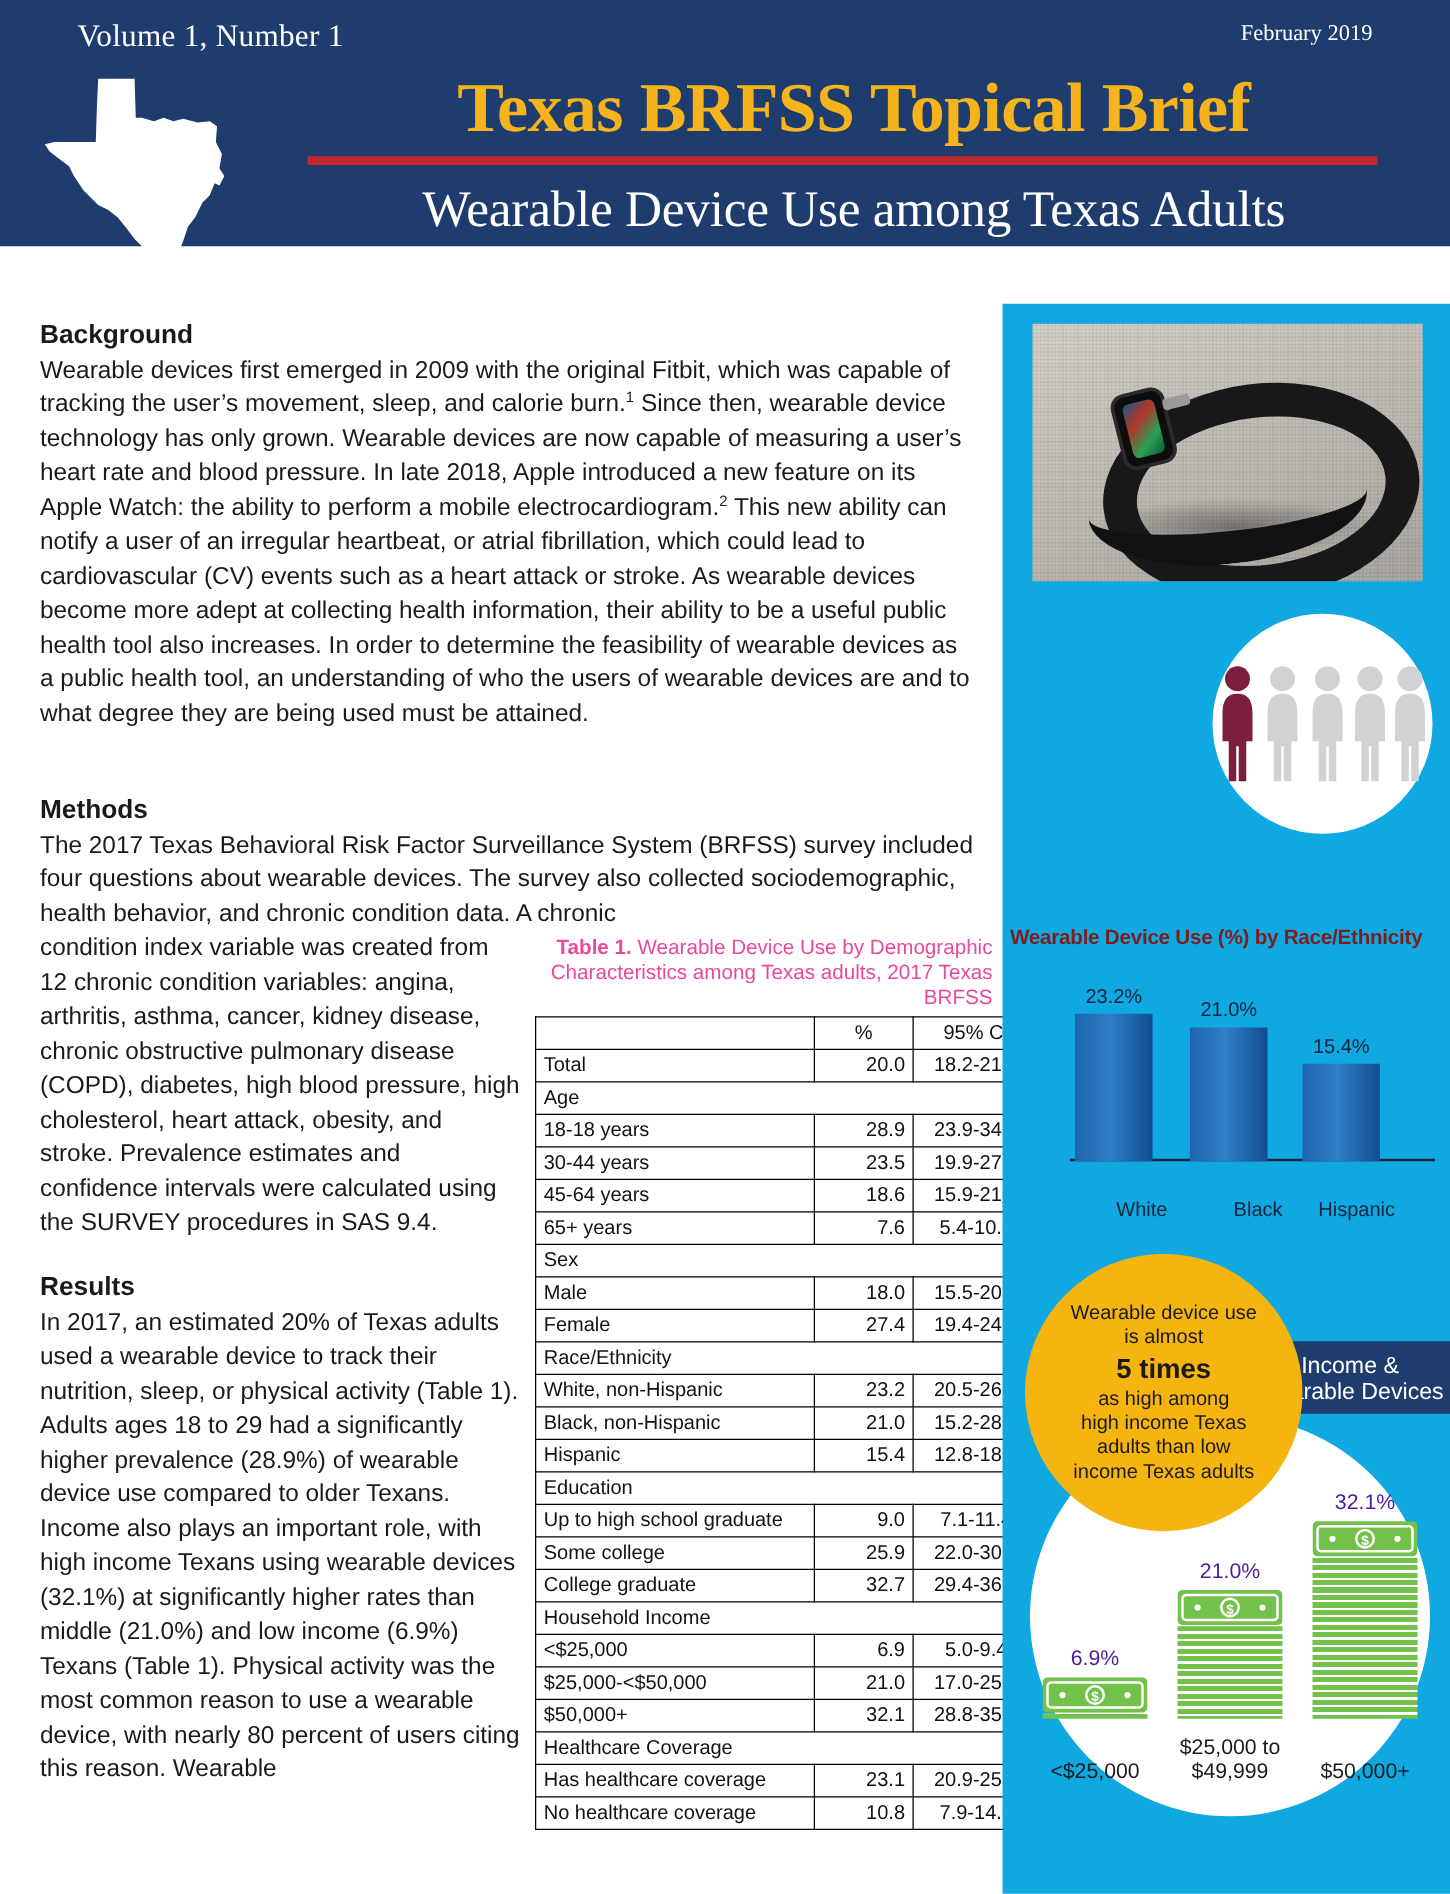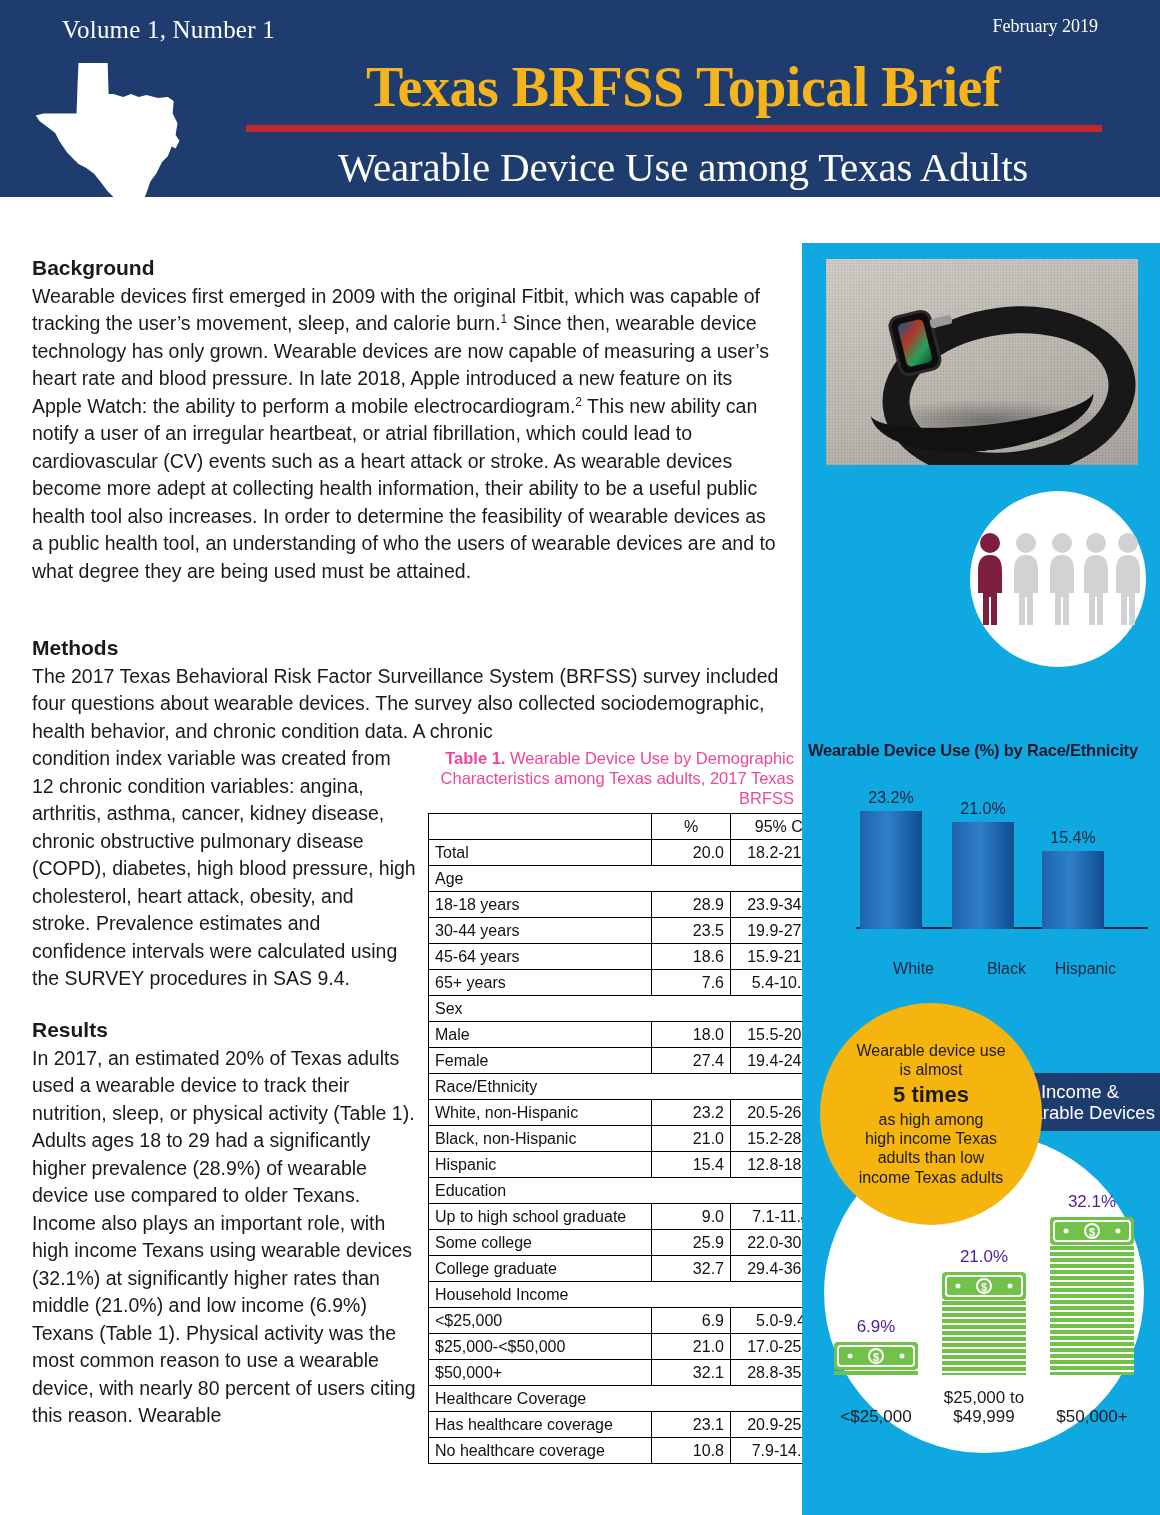--- a/index.html
+++ b/index.html
@@ -146,21 +146,21 @@
   }
   .c-yellow .inner{line-height:1.12;color:#1a1a1a;padding-left:8px;}
   .c-yellow .big{font-size:23px;font-weight:bold;display:block;}
   .c-yellow .small{font-size:16px;display:block;}
   .people{position:absolute;right:10px;top:40px;width:164px;height:96px;}
 
   
   .chart{position:absolute;left:0;top:498px;width:358px;height:218px;}
   .chart-title{
     position:absolute;left:6px;top:0;width:352px;
-    font-size:16.5px;font-weight:bold;color:#0f172a;
+    font-size:16.5px;font-weight:bold;color:#7f1d1d;
     font-family:"Liberation Sans", sans-serif;
     white-space:nowrap;letter-spacing:-0.2px;
   }
   .plot{position:absolute;left:40px;top:28px;width:300px;height:160px;}
   .bar{
     position:absolute;bottom:0;width:62px;
     background:linear-gradient(to right,#1f63ad 0%,#2f7fc9 45%,#0f4d8f 100%);
   }
   .bar .dl{
     position:absolute;left:50%;transform:translateX(-50%);

